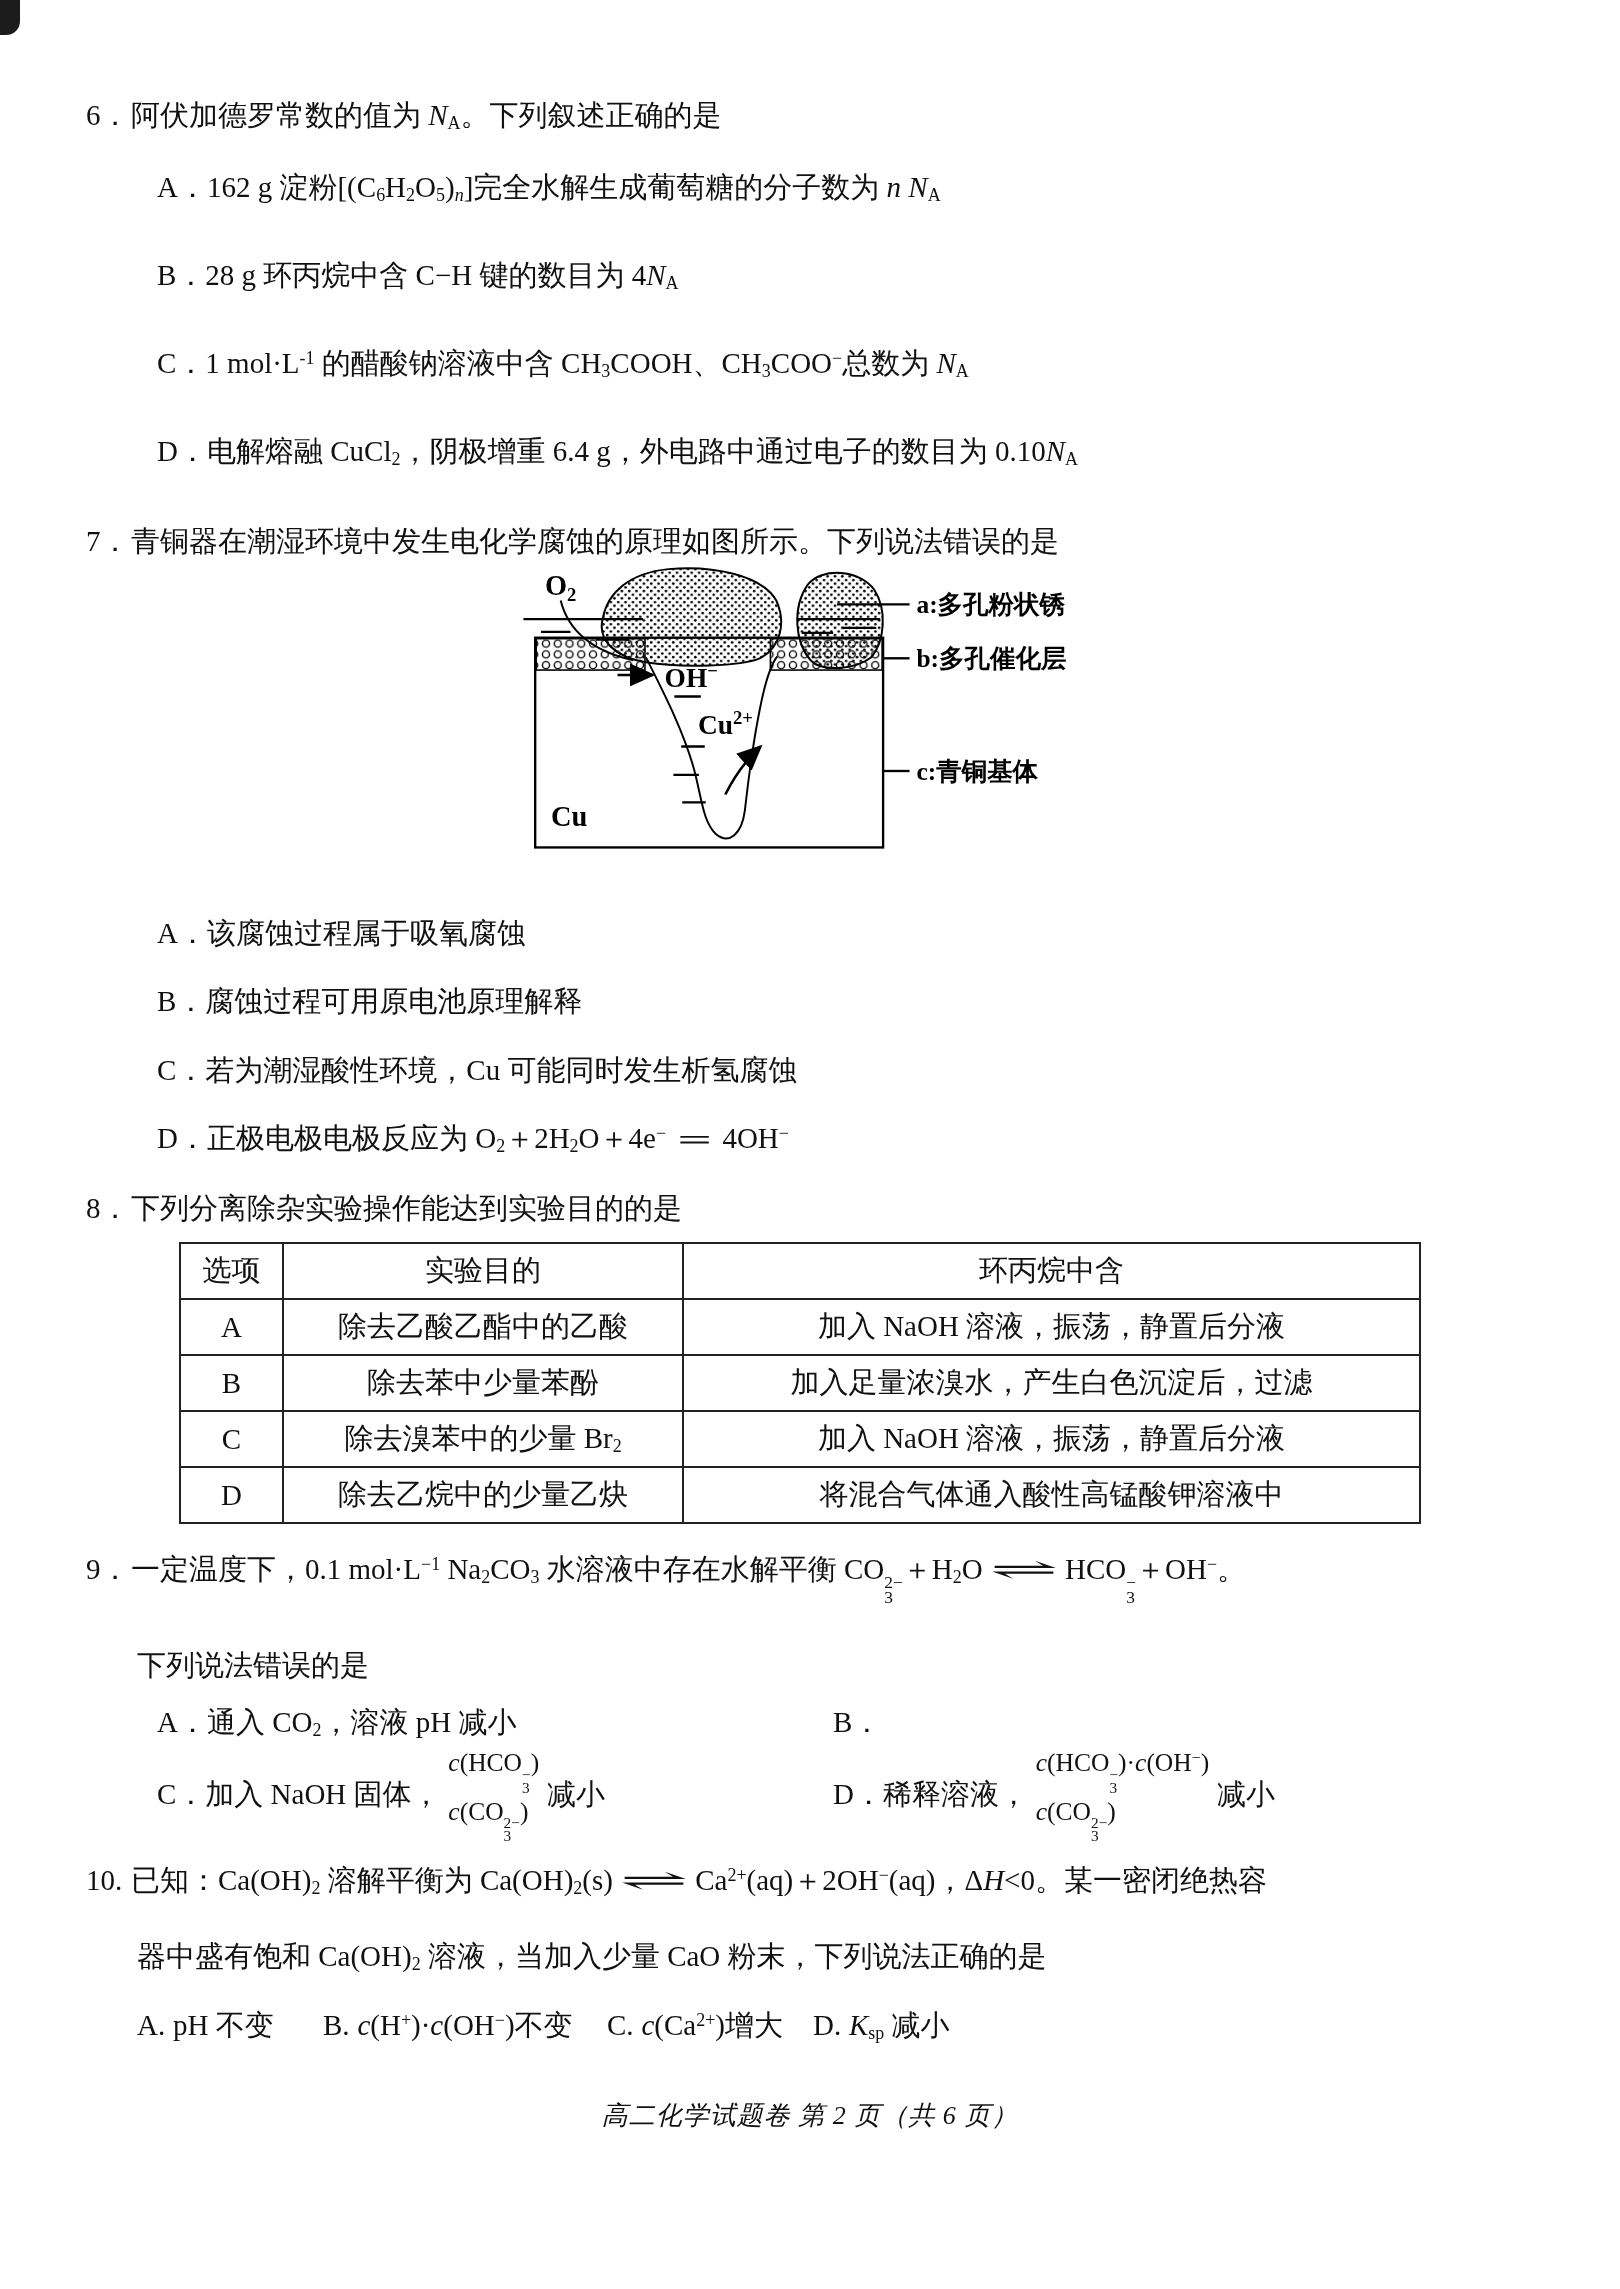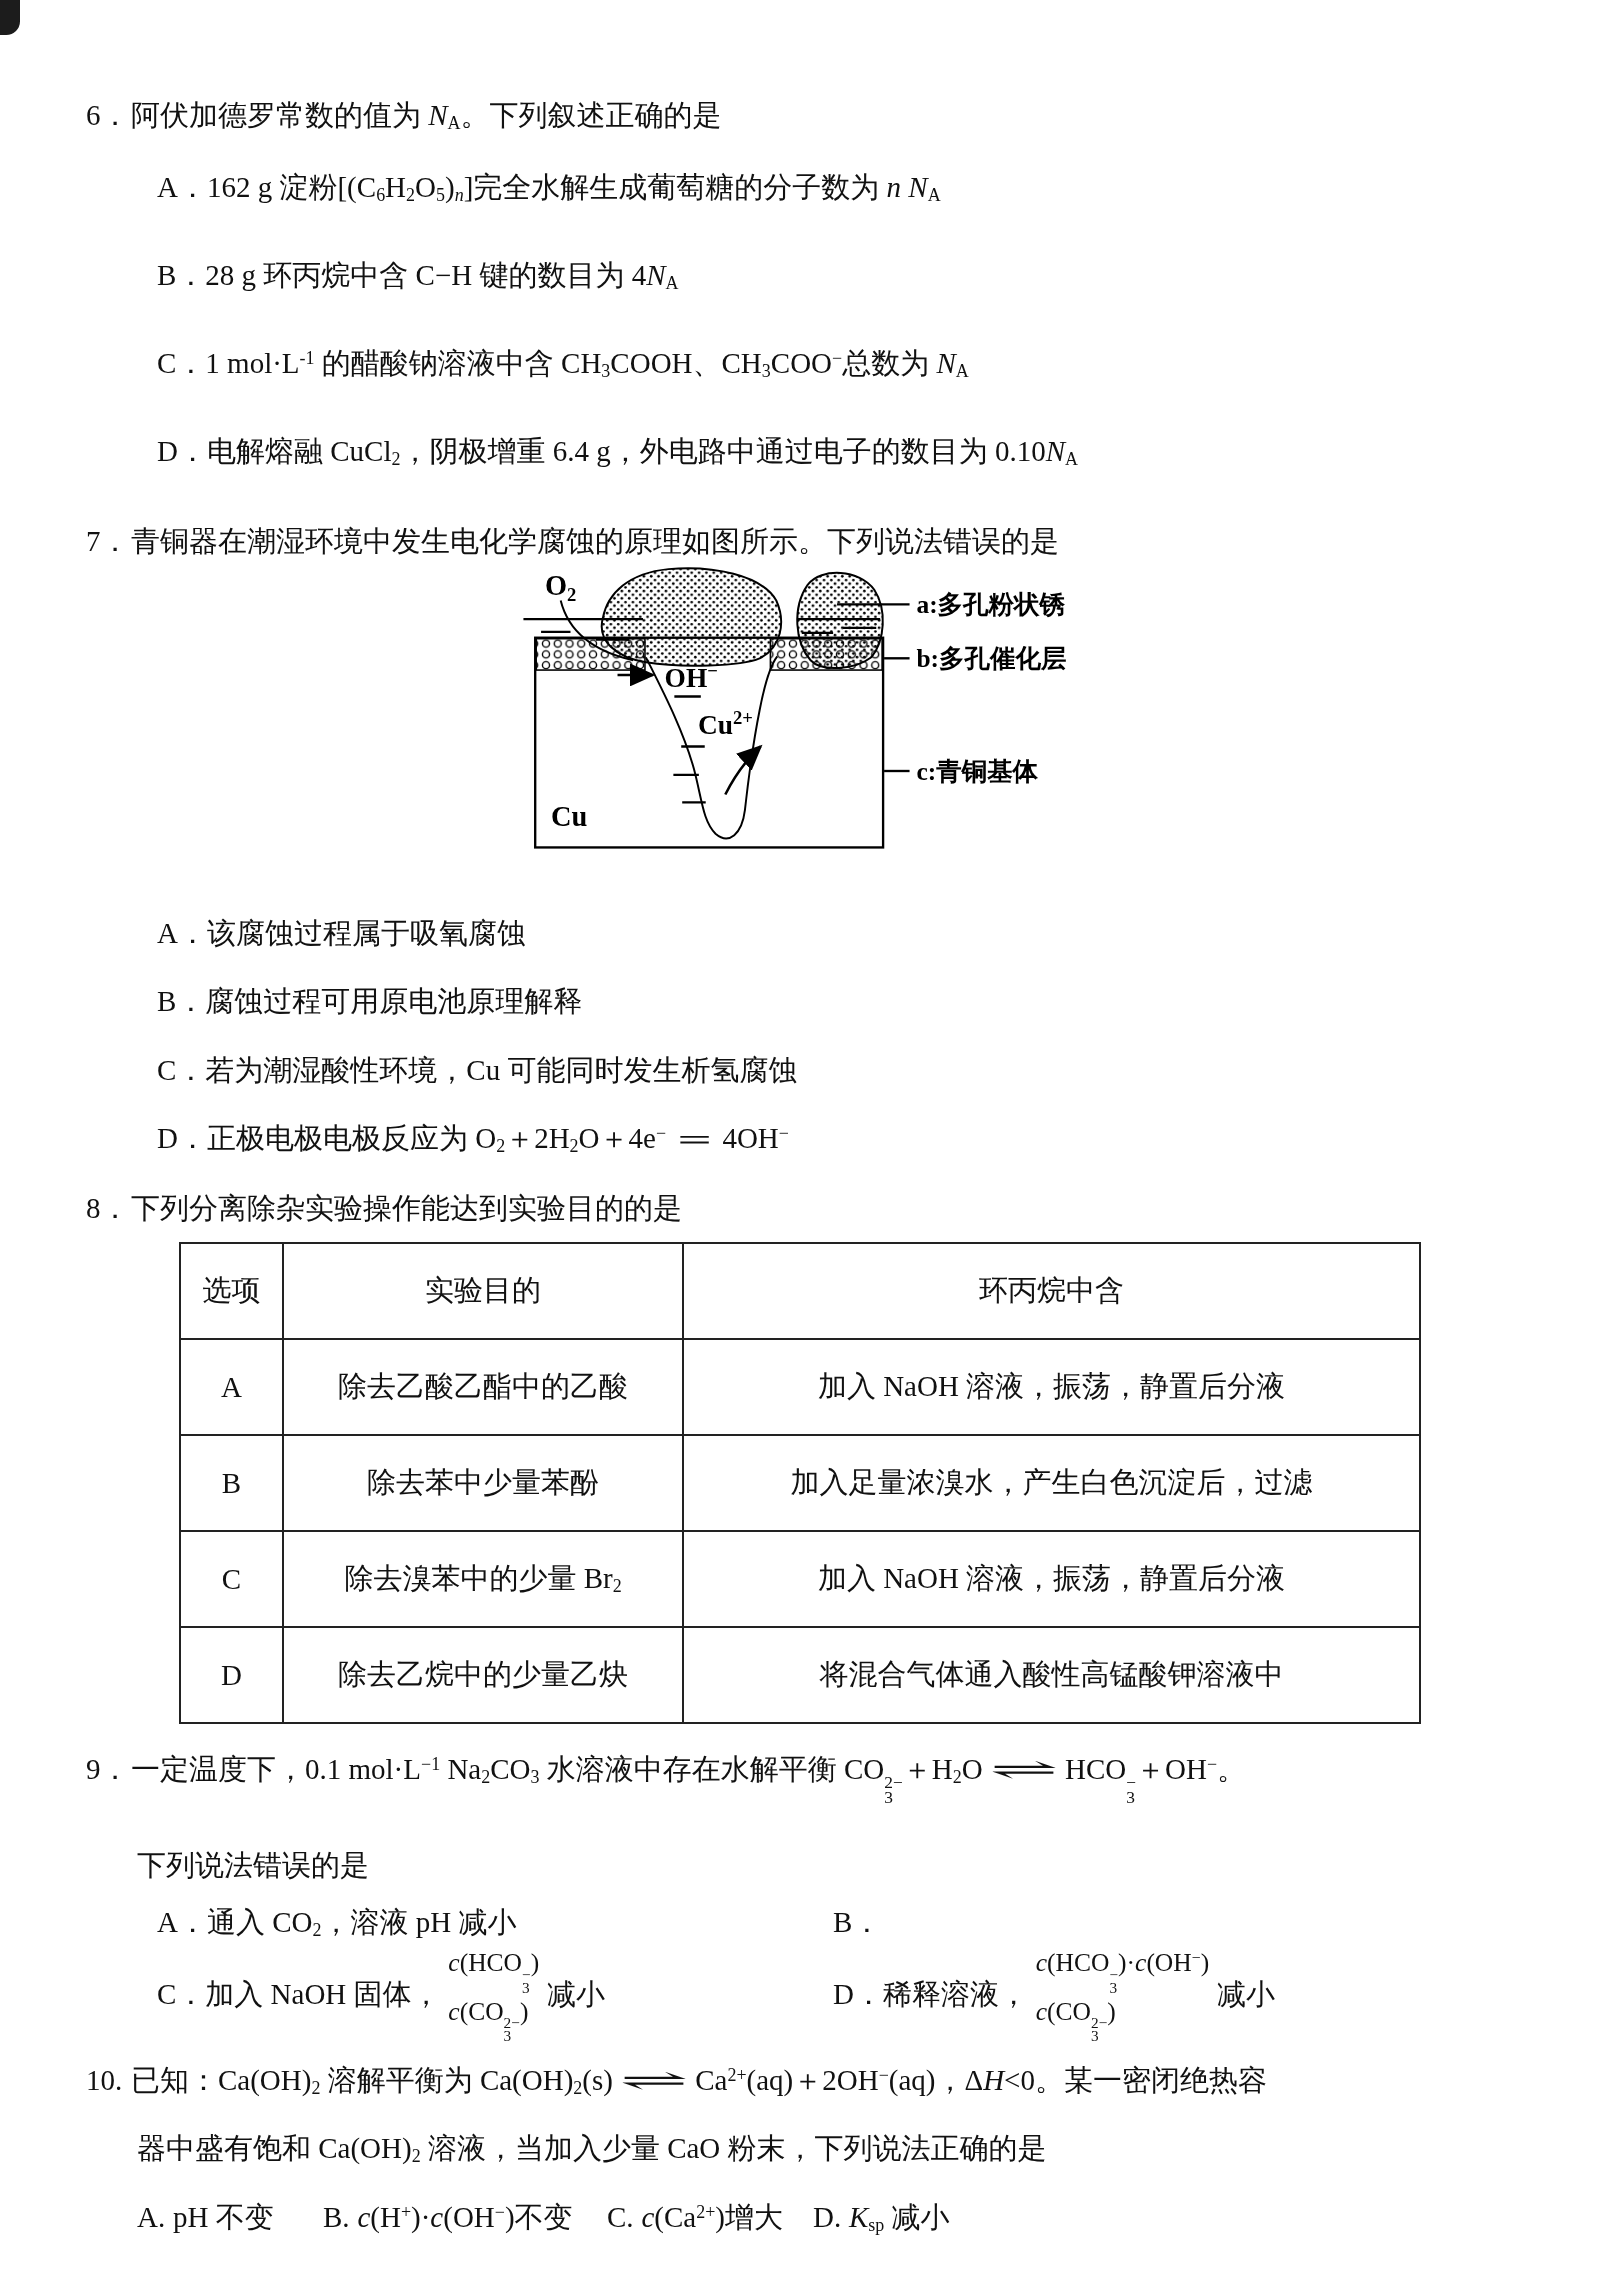--- a/index.html
+++ b/index.html
@@ -31,38 +31,38 @@
   .q6-opt.first{margin-top:29px;}
   
   .q7-stem{margin-top:47px;}
   .diagram-wrap{margin-left:361px;margin-top:0;}
   
   .q7-opt{margin-top:25.5px;}
   .q7-opt.first{margin-top:23.5px;}
   
   .q8-stem{margin-top:27.4px;}
   table.q8-table{border-collapse:collapse;margin:11.8px 0 0 93px;table-layout:fixed;}
-  .q8-table td,.q8-table th{border:2px solid #222;font-weight:normal;font-size:29px;padding:0 11.8px;height:96px;box-sizing:border-box;}
+  .q8-table td,.q8-table th{border:2px solid #222;font-weight:normal;font-size:29px;padding:0 11.8px;height:56px;box-sizing:border-box;}
   .q8-table col.c1{width:103px;}
   .q8-table col.c2{width:400px;}
   .q8-table col.c3{width:737px;}
   .q8-table .ctr{text-align:center;}
   .q8-table .lft{text-align:center;}
   
   .q9-stem{margin-top:23.5px;}
   .q9-stem2{margin-top:39px;padding-left:51px;line-height:43px;}
   .q9-row{display:flex;align-items:center;margin-top:13.7px;padding-left:71px;line-height:43px;}
   .q9-row .cell1{width:676px;display:flex;align-items:center;white-space:nowrap;}
   .q9-row .cell2{display:flex;align-items:center;white-space:nowrap;}
   .q9-row2{margin-top:3.9px;}
   .frac{display:inline-flex;flex-direction:column;align-items:flex-start;font-size:25.5px;line-height:1.25;margin:0 7.8px;text-align:center;}
   .frac .den{margin-top:2px;}
   
   .q10-stem{margin-top:17px;}
-  .q10-stem2{margin-top:25px;padding-left:51px;line-height:43px;white-space:nowrap;}
+  .q10-stem2{margin-top:33px;padding-left:51px;line-height:43px;white-space:nowrap;}
   .q10-opts{display:flex;align-items:baseline;margin-top:23.5px;padding-left:51px;line-height:47px;}
   .q10-opt{display:flex;align-items:baseline;white-space:nowrap;}
   .q10-opt .sp{display:inline-block;width:7.8px;}
   .q10-o1{width:186px;}
   .q10-o2{width:284px;}
   .q10-o3{width:206px;}
   .footer{margin-top:49px;text-align:center;font-size:26px;font-style:italic;letter-spacing:1px;}
   svg text{font-family:"Liberation Serif","DejaVu Serif",serif;}
 </style>
 </head>

